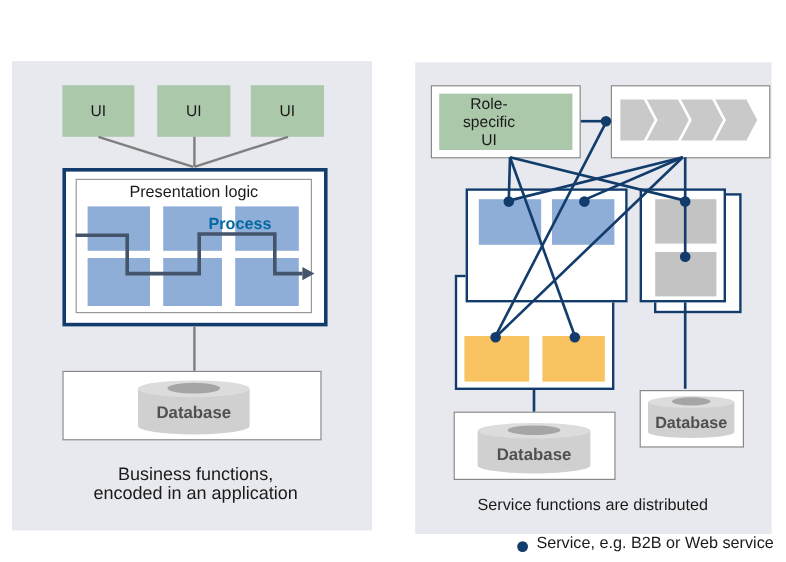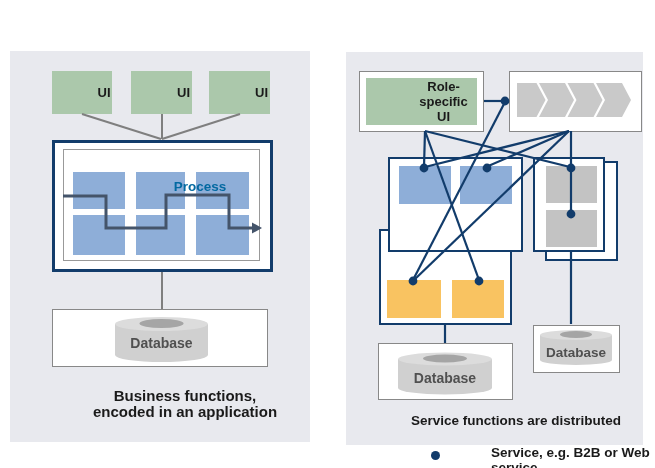--- a/index.html
+++ b/index.html
@@ -9,21 +9,21 @@
     --cylbody:#d0d0d0; --cyltop:#dcdcdc; --cylhole:#a5a5a5; --title:#333333;
   }
   *{margin:0;padding:0;box-sizing:border-box;}
   body{font-family:"Liberation Sans",sans-serif;background:#ffffff;}
   #canvas{position:relative;width:655px;height:468px;background:#fff;overflow:hidden;}
   .abs{position:absolute;}
   .panel{background:var(--panel);}
   .title{font-size:17px;font-weight:bold;color:var(--title);text-align:center;line-height:21px;white-space:pre-line;}
   .whitebox{background:#fff;border:1px solid var(--boxborder);}
   .navybox{background:#fff;border:2px solid var(--navy);}
-  .lbl{font-weight:bold;color:var(--textdark);text-align:center;padding-left:44px;}
+  .lbl{font-weight:normal;color:var(--textdark);text-align:center;}
   .graylbl{font-weight:bold;color:var(--textgray);text-align:center;}
   .pre{white-space:pre-line;}
   svg.overlay{position:absolute;left:0;top:0;z-index:5;pointer-events:none;}
   .txt{z-index:6;}
   .gline{stroke:var(--grayline);stroke-width:2;fill:none;}
   .nline{stroke:var(--navy);stroke-width:2.2;fill:none;}
   .ndot{fill:var(--navy);}
   .chev{fill:var(--chev);}
   .parrow{stroke:var(--arrow);stroke-width:3;fill:none;}
   .parrowhead{fill:var(--arrow);}
@@ -46,38 +46,39 @@
   </div>
   <div class="abs" style="left:131px;top:71px;width:61px;height:43px;background:var(--green);">
     <div class="lbl" style="line-height:43px;font-size:13px;">UI</div>
   </div>
   <div class="abs" style="left:209px;top:71px;width:61px;height:43px;background:var(--green);">
     <div class="lbl" style="line-height:43px;font-size:13px;">UI</div>
   </div>
 
   <div class="abs" style="left:52px;top:140px;width:221px;height:132px;background:#fff;border:3px solid var(--navy);"></div>
   <div class="abs" style="left:63px;top:149px;width:197px;height:112px;border:1px solid #999;background:#fff;"></div>
+  <div class="abs lbl txt" style="left:63px;top:152px;width:197px;font-size:13.5px;">Presentation logic</div>
 
   <div class="abs" style="left:73px;top:172px;width:52px;height:37px;background:var(--blue);"></div>
   <div class="abs" style="left:136px;top:172px;width:49px;height:37px;background:var(--blue);"></div>
   <div class="abs" style="left:196px;top:172px;width:53px;height:37px;background:var(--blue);"></div>
   <div class="abs" style="left:73px;top:215px;width:52px;height:40px;background:var(--blue);"></div>
   <div class="abs" style="left:136px;top:215px;width:49px;height:40px;background:var(--blue);"></div>
   <div class="abs" style="left:196px;top:215px;width:53px;height:40px;background:var(--blue);"></div>
   <div class="abs graylbl txt" style="left:170px;top:179px;width:60px;font-size:13.5px;color:#0369a1;">Process</div>
 
   <div class="abs whitebox" style="left:52px;top:309px;width:216px;height:58px;"></div>
   <div class="abs graylbl txt" style="left:115px;top:335px;width:93px;font-size:14px;">Database</div>
 
   <div class="abs lbl txt pre" style="left:38px;top:388px;width:250px;font-size:15px;line-height:15.5px;">Business functions,
 encoded in an application</div>
 
   <div class="abs whitebox" style="left:359px;top:71px;width:125px;height:61px;"></div>
   <div class="abs" style="left:366px;top:78px;width:111px;height:47px;background:var(--green);"></div>
-  <div class="abs lbl txt pre" style="left:366px;top:79px;width:111px;font-size:13px;line-height:15px;text-align:center;">Role-
+  <div class="abs lbl txt pre" style="left:352px;top:79px;width:111px;font-size:13px;line-height:15px;text-align:center;">Role-
 specific
 UI</div>
 
   <div class="abs whitebox" style="left:509px;top:71px;width:133px;height:61px;"></div>
 
   <div class="abs navybox" style="left:379px;top:229px;width:133px;height:96px;"></div>
   <div class="abs" style="left:387px;top:280px;width:54px;height:38px;background:var(--orange);"></div>
   <div class="abs" style="left:452px;top:280px;width:52px;height:38px;background:var(--orange);"></div>
 
   <div class="abs navybox" style="left:388px;top:157px;width:135px;height:95px;"></div>

